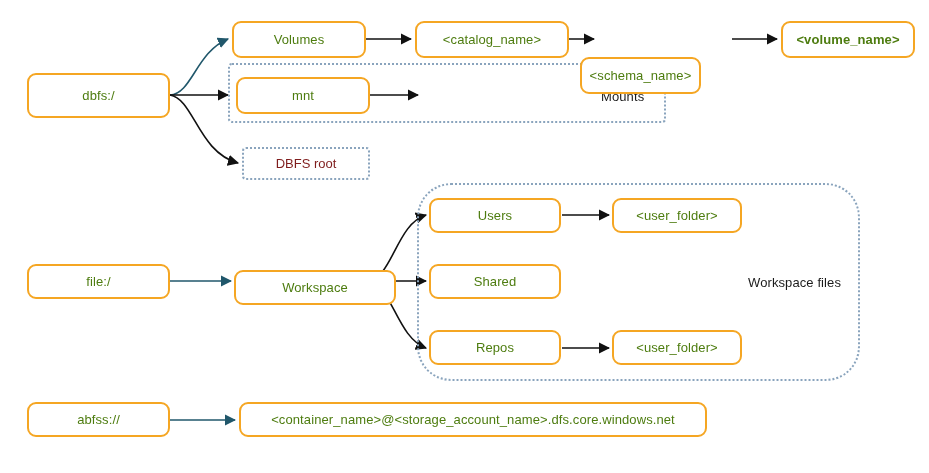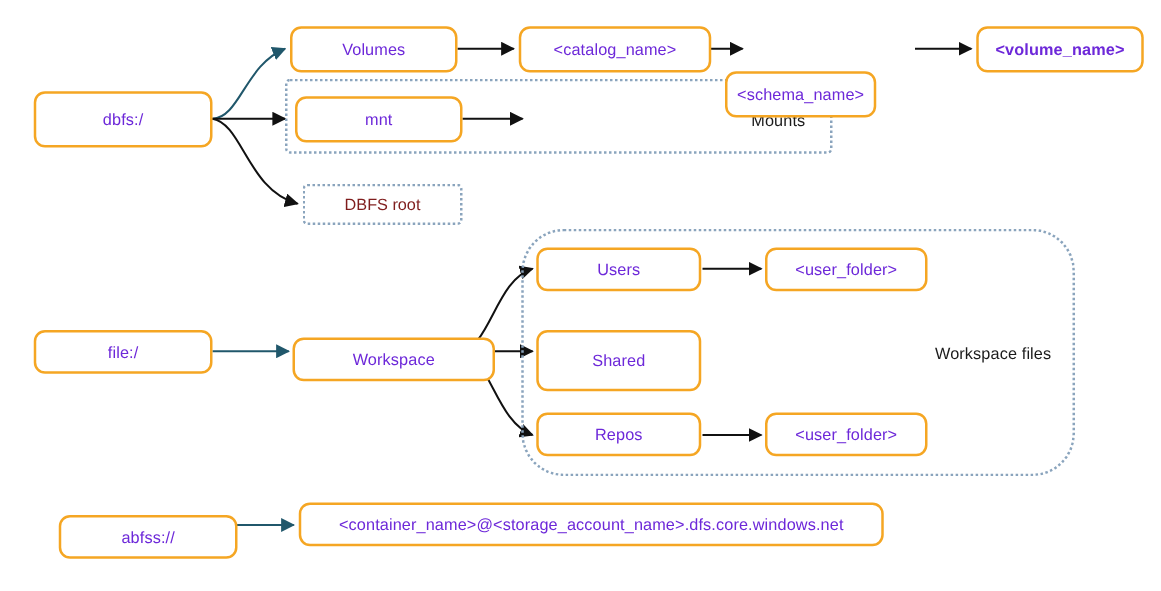--- a/index.html
+++ b/index.html
@@ -27,21 +27,21 @@
     pointer-events: none;
   }
   .node {
     position: absolute;
     box-sizing: border-box;
     display: flex;
     align-items: center;
     justify-content: center;
     text-align: center;
     background: #ffffff;
-    color: #6d28d9;
+    color: #4d7c0f;
     font-size: 13px;
     line-height: 1.2;
     letter-spacing: 0.1px;
     white-space: nowrap;
   }
   .node.solid {
     border: 2px solid #f5a623;
     border-radius: 9px;
   }
   .group {
@@ -136,20 +136,20 @@
 
   <div class="node solid" style="left:236px; top:77px; width:134px; height:37px;">mnt</div>
 
   <div class="dashed-node" style="left:242px; top:147px; width:128px; height:33px;">DBFS root</div>
 
   <div class="node solid" style="left:27px; top:264px; width:143px; height:35px;">file:/</div>
   <div class="node solid" style="left:234px; top:270px; width:162px; height:35px;">Workspace</div>
 
   <div class="node solid" style="left:429px; top:198px; width:132px; height:35px;">Users</div>
   <div class="node solid" style="left:612px; top:198px; width:130px; height:35px;">&lt;user_folder&gt;</div>
-  <div class="node solid" style="left:429px; top:264px; width:132px; height:49px;">Shared</div>
+  <div class="node solid" style="left:429px; top:264px; width:132px; height:35px;">Shared</div>
   <div class="node solid" style="left:429px; top:330px; width:132px; height:35px;">Repos</div>
   <div class="node solid" style="left:612px; top:330px; width:130px; height:35px;">&lt;user_folder&gt;</div>
 
-  <div class="node solid" style="left:27px; top:412px; width:143px; height:35px;margin-left:20px;">abfss://</div>
+  <div class="node solid" style="left:27px; top:402px; width:143px; height:35px;">abfss://</div>
   <div class="node solid" style="left:239px; top:402px; width:468px; height:35px;">&lt;container_name&gt;@&lt;storage_account_name&gt;.dfs.core.windows.net</div>
 
 </div>
 
 </body></html>

